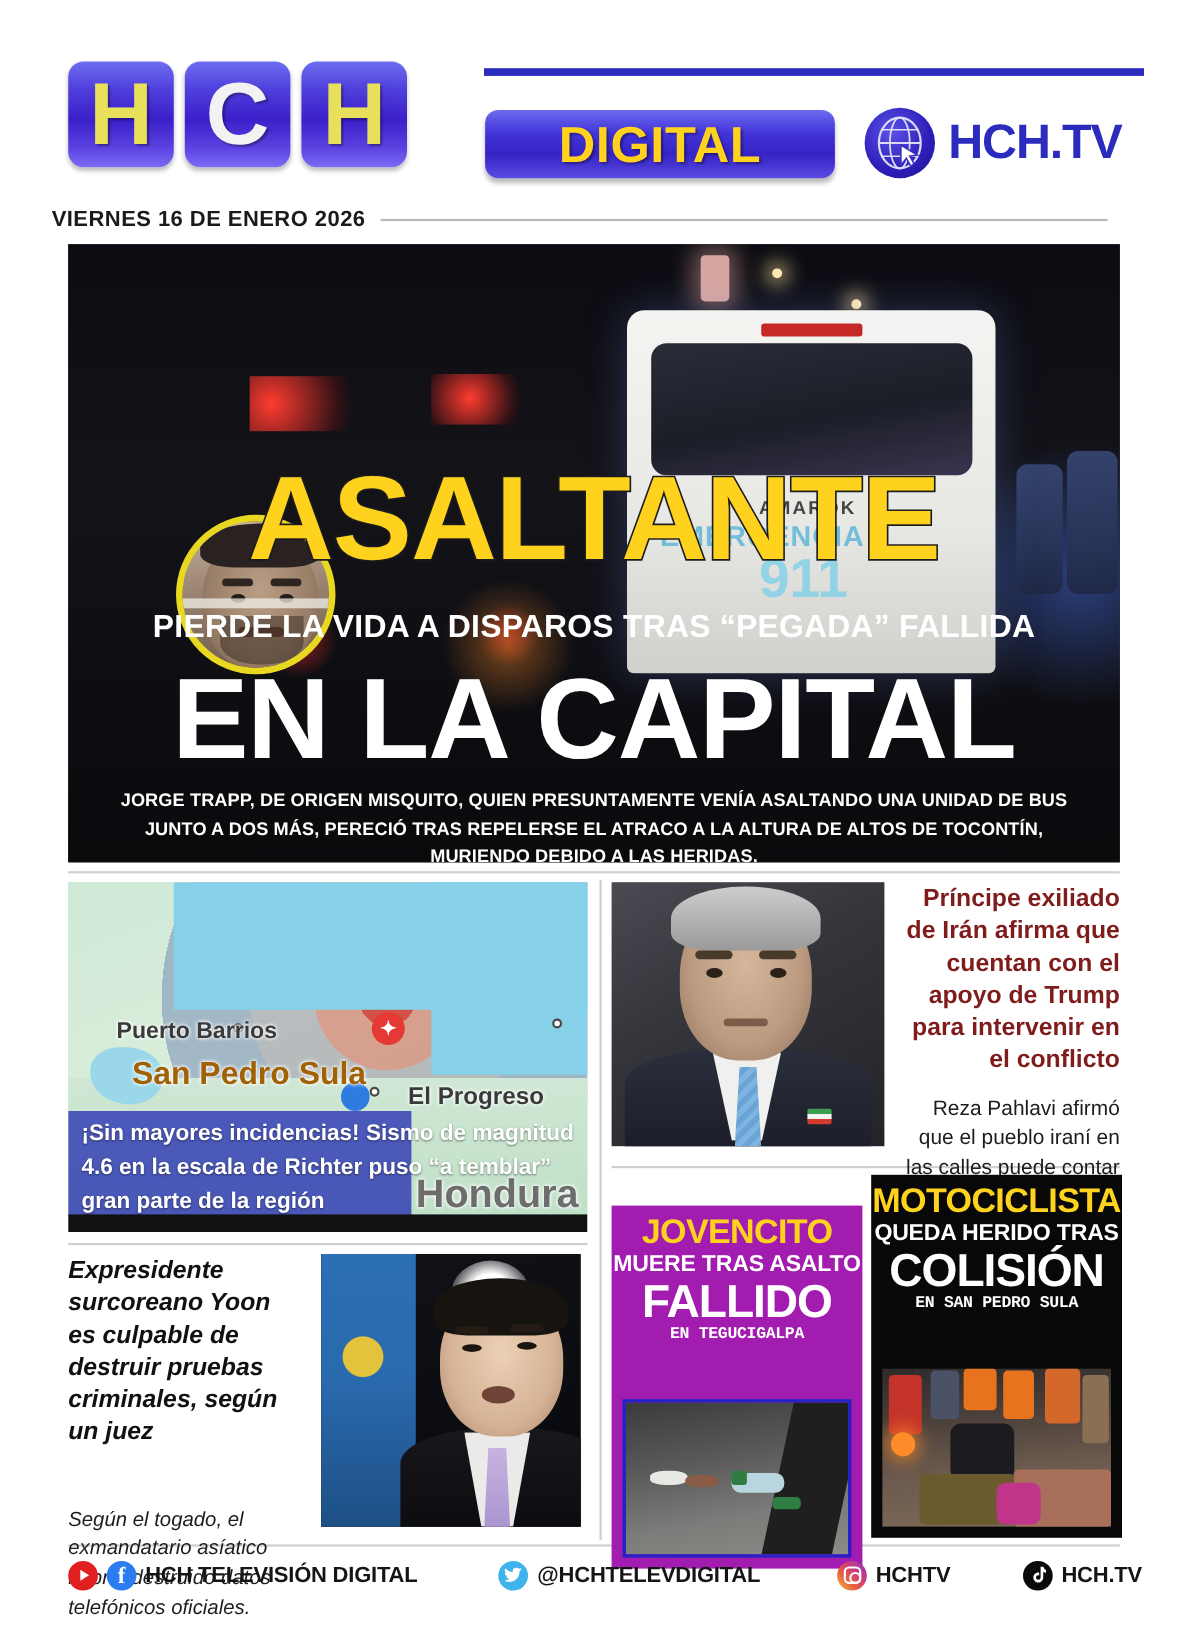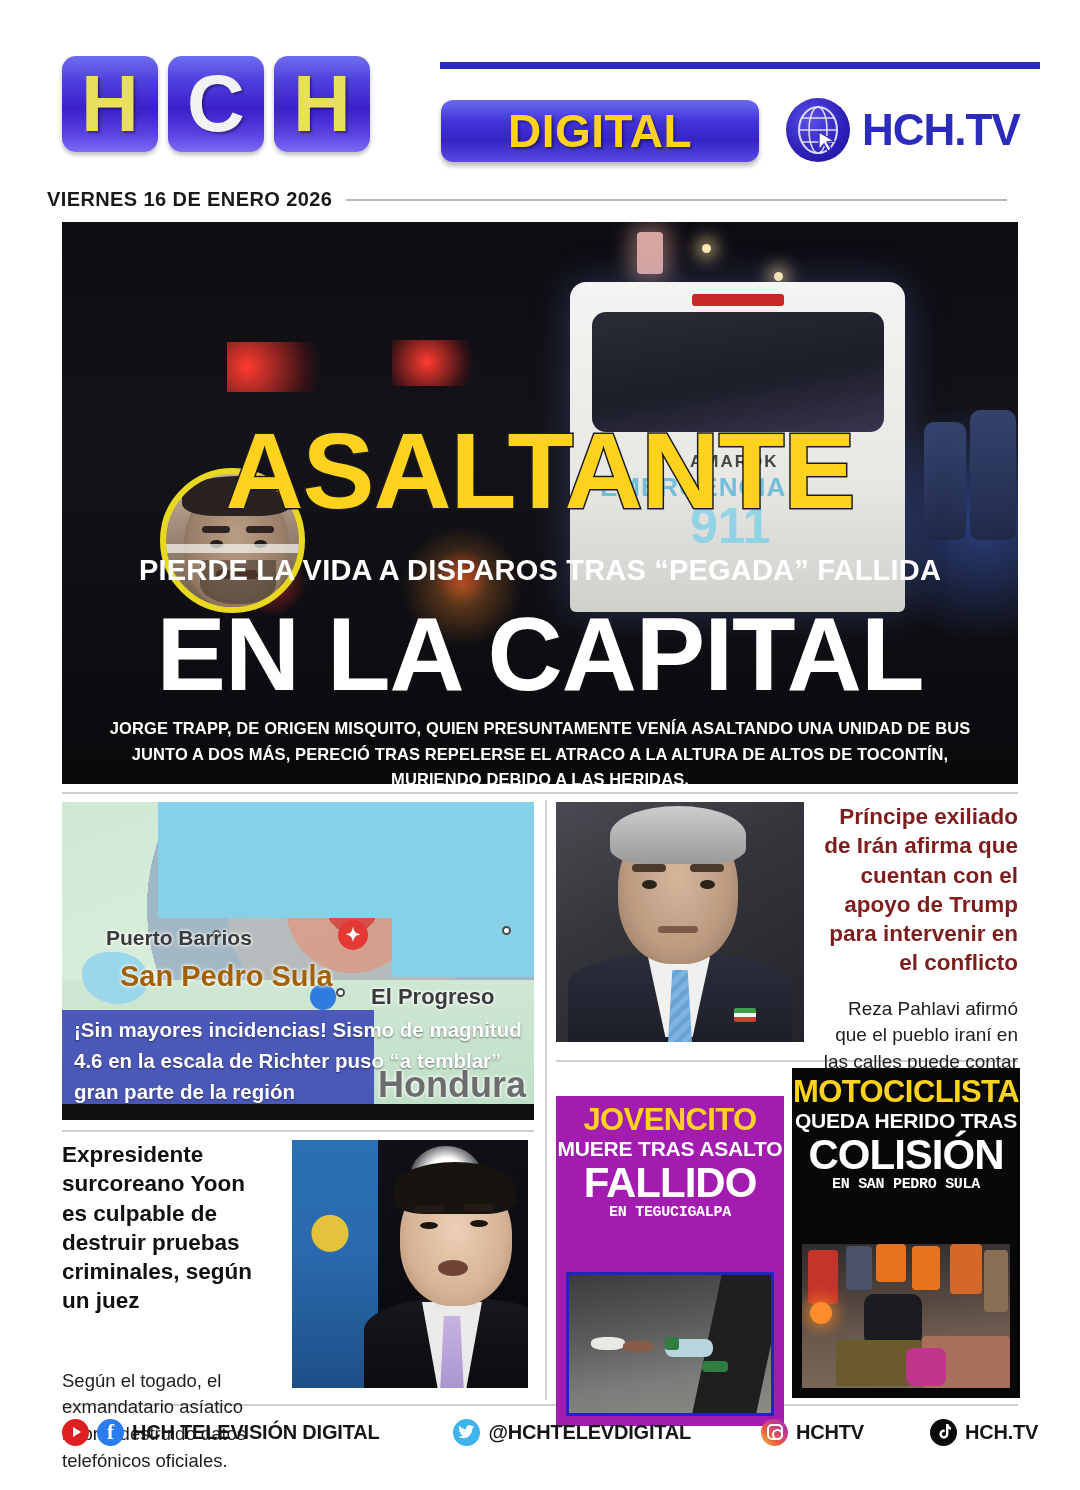--- a/index.html
+++ b/index.html
@@ -335,21 +335,21 @@
   .debris { position: absolute; border-radius: 40%; }
   .crash-scene {
     position: absolute; inset: 0;
     background: linear-gradient(175deg,#2e2b2b 0%,#4a3f3a 30%,#6b5a4e 62%,#7d6a58 100%);
   }
   .cs-p { position: absolute; border-radius: 4px; }
 
   
   .yoon {
     position: absolute; left: 62px; top: 1140px; width: 472px; height: 258px;
-    display: flex; gap: 16px;
+    display: flex; gap: 16px; font-style: italic;
   }
   .yoon-text { width: 214px; }
   .yoon-head { font-size: 22.5px; font-weight: 800; line-height: 1.3; color: #111; }
   .yoon-body { margin-top: 52px; font-size: 18.5px; line-height: 1.45; color: #1d1d1d; }
   .yoon-photo {
     width: 236px; height: 248px; flex: 0 0 auto; position: relative; overflow: hidden;
     background: linear-gradient(160deg,#111318 0%,#0b0d12 55%,#05070b 100%);
   }
   .yp-flag {
     position: absolute; left: 0; top: 0; width: 86px; height: 248px;

